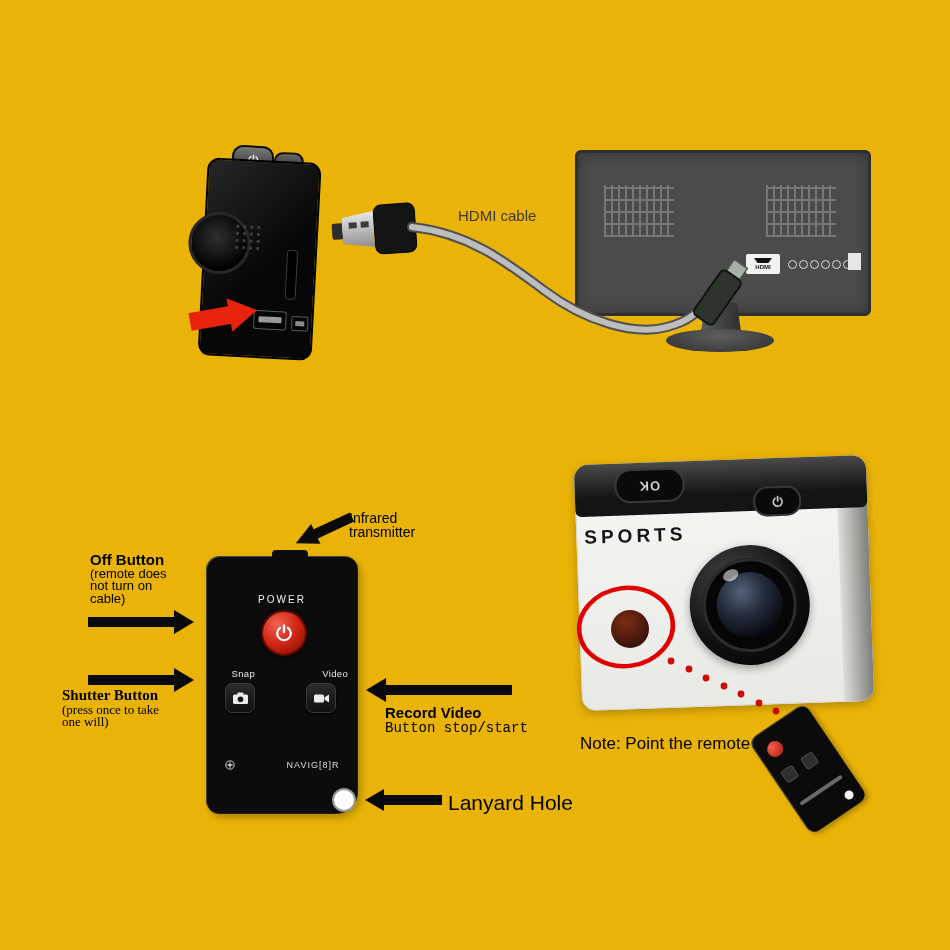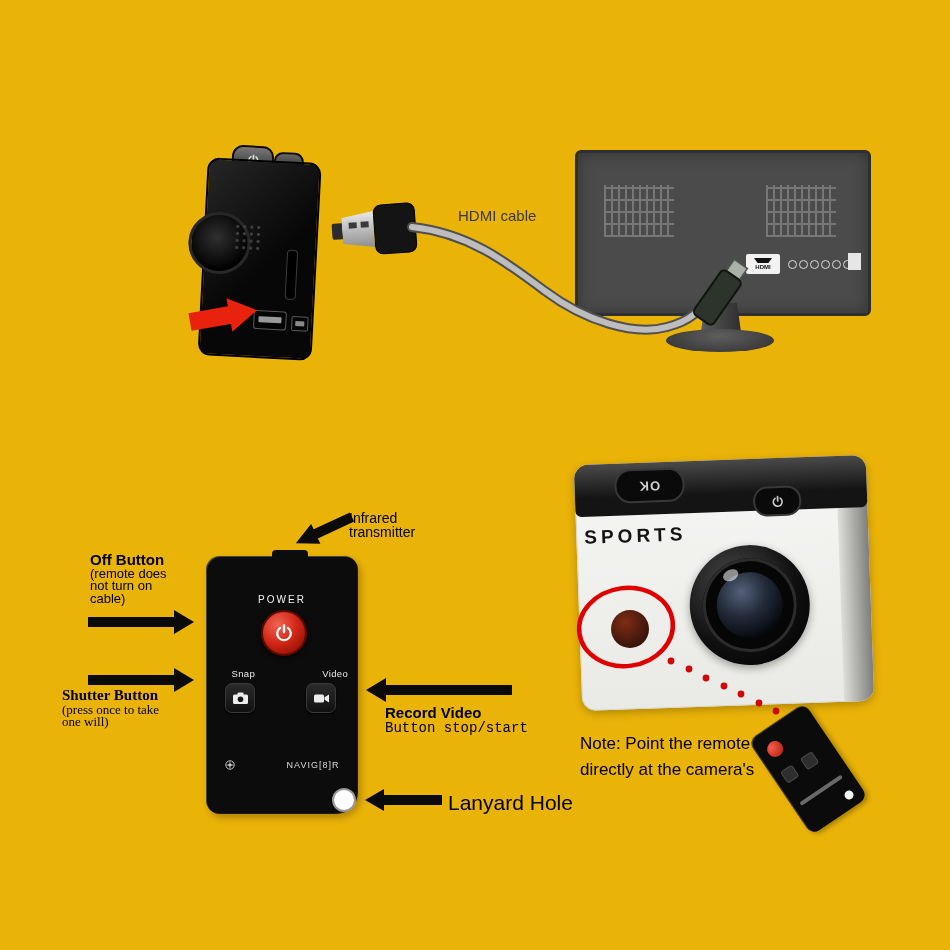--- a/index.html
+++ b/index.html
@@ -266,21 +266,20 @@
     <div class="sports">SPORTS</div>
     <div class="lens1">
       <div class="lens2"></div>
       <div class="lens3"></div>
       <div class="lens-hl"></div>
     </div>
   </div>
 
   <div class="note">
     <div>Note: Point the remote</div>
-    <div>directly at the camera's</div>
   </div>
 
   <div class="mini-remote">
     <div class="mr-power"></div>
     <div class="mr-b1"></div>
     <div class="mr-b2"></div>
     <div class="mr-brand"></div>
     <div class="mr-hole"></div>
   </div>
 

